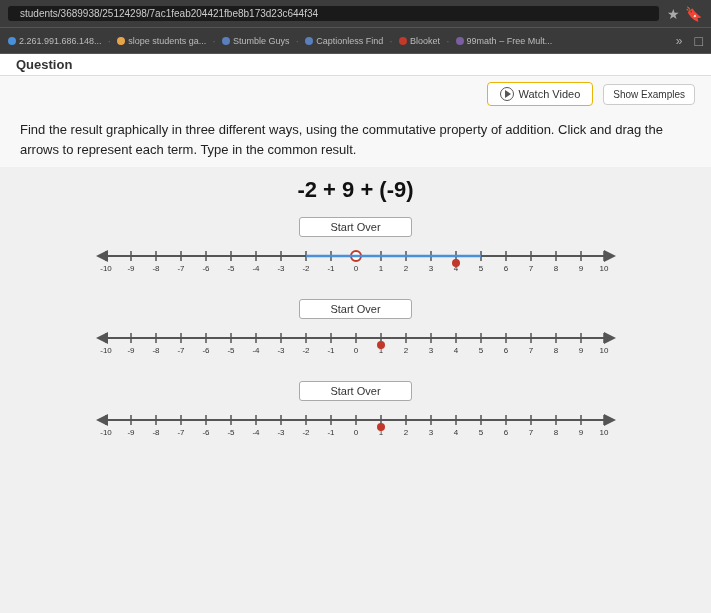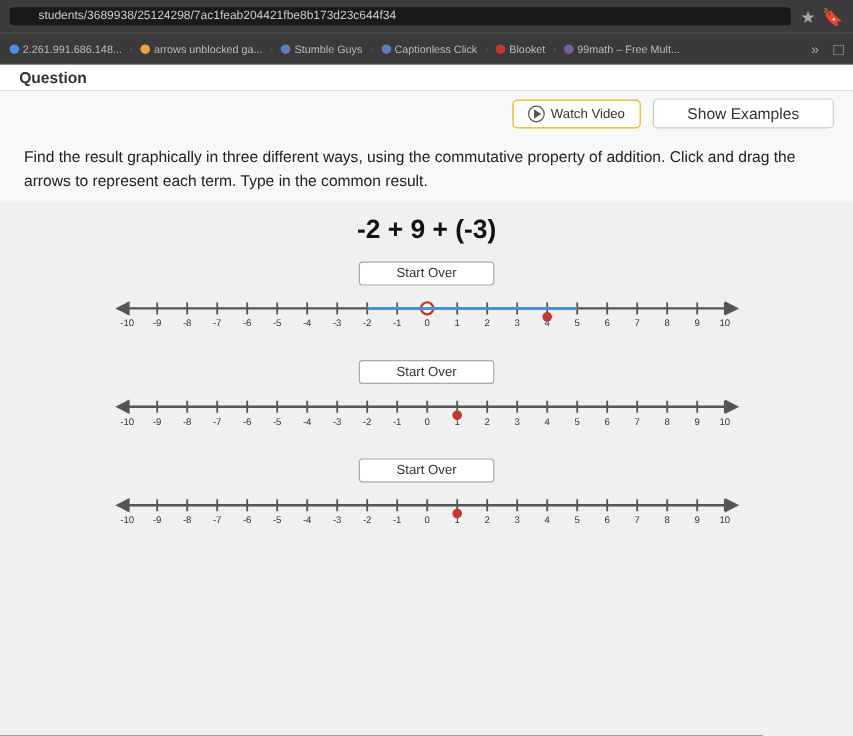--- a/index.html
+++ b/index.html
@@ -19,21 +19,21 @@
       display: flex;
       align-items: center;
       height: 28px;
       border-bottom: 1px solid #555;
     }
 
     .url-bar {
       background: #1a1a1a;
       color: #ccc;
       font-size: 10px;
-      padding: 2px 24px;
+      padding: 2px 12px;
       border-radius: 3px;
       flex: 1;
       white-space: nowrap;
       overflow: hidden;
       text-overflow: ellipsis;
     }
 
     .browser-icons {
       display: flex;
       gap: 6px;
@@ -155,22 +155,22 @@
       border-top: 4px solid transparent;
       border-bottom: 4px solid transparent;
       border-left: 6px solid #555;
       margin-left: 2px;
     }
 
     .show-examples-btn {
       background: #fff;
       border: 1px solid #ccc;
       border-radius: 4px;
-      padding: 4px 28px;
-      font-size: 13px;
+      padding: 4px 9px;
+      font-size: 10px;
       color: #333;
       cursor: pointer;
     }
 
     
     .problem-text {
       padding: 8px 20px;
       font-size: 13px;
       color: #222;
       line-height: 1.5;
@@ -231,31 +231,31 @@
 </div>
 
 <div class="tabs-bar">
   <span class="tab-item">
     <span class="dot"></span>
     <span>2.261.991.686.148...</span>
   </span>
   <span class="tab-sep">·</span>
   <span class="tab-item">
     <span class="dot dot-orange"></span>
-    <span>arrows unblocked ga...</span>
+    <span>slope students ga...</span>
   </span>
   <span class="tab-sep">·</span>
   <span class="tab-item">
     <span class="dot dot-blue2"></span>
     <span>Stumble Guys</span>
   </span>
   <span class="tab-sep">·</span>
   <span class="tab-item">
     <span class="dot dot-blue2"></span>
-    <span>Captionless Click</span>
+    <span>Captionless Find</span>
   </span>
   <span class="tab-sep">·</span>
   <span class="tab-item">
     <span class="dot dot-red"></span>
     <span>Blooket</span>
   </span>
   <span class="tab-sep">·</span>
   <span class="tab-item">
     <span class="dot dot-purple"></span>
     <span>99math – Free Mult...</span>
@@ -278,21 +278,21 @@
       <span>Watch Video</span>
     </button>
     <button class="show-examples-btn">Show Examples</button>
   </div>
 
   <div class="problem-text">
     <span>Find the result graphically in three different ways, using the commutative property of addition. Click and drag the arrows to represent each term. Type in the common result.</span>
   </div>
 
   <div class="math-expression">
-    <span>-2 + 9 + (-3)</span>
+    <span>-2 + 9 + (-9)</span>
   </div>
 
   <div class="number-line-section">
 
     <div class="nl-block">
       <button class="start-over-btn">Start Over</button>
       <div class="number-line-wrapper">
         <svg width="520" height="36">
 
           <line x1="10" y1="13" x2="508" y2="13" stroke="#555" stroke-width="2"></line>

